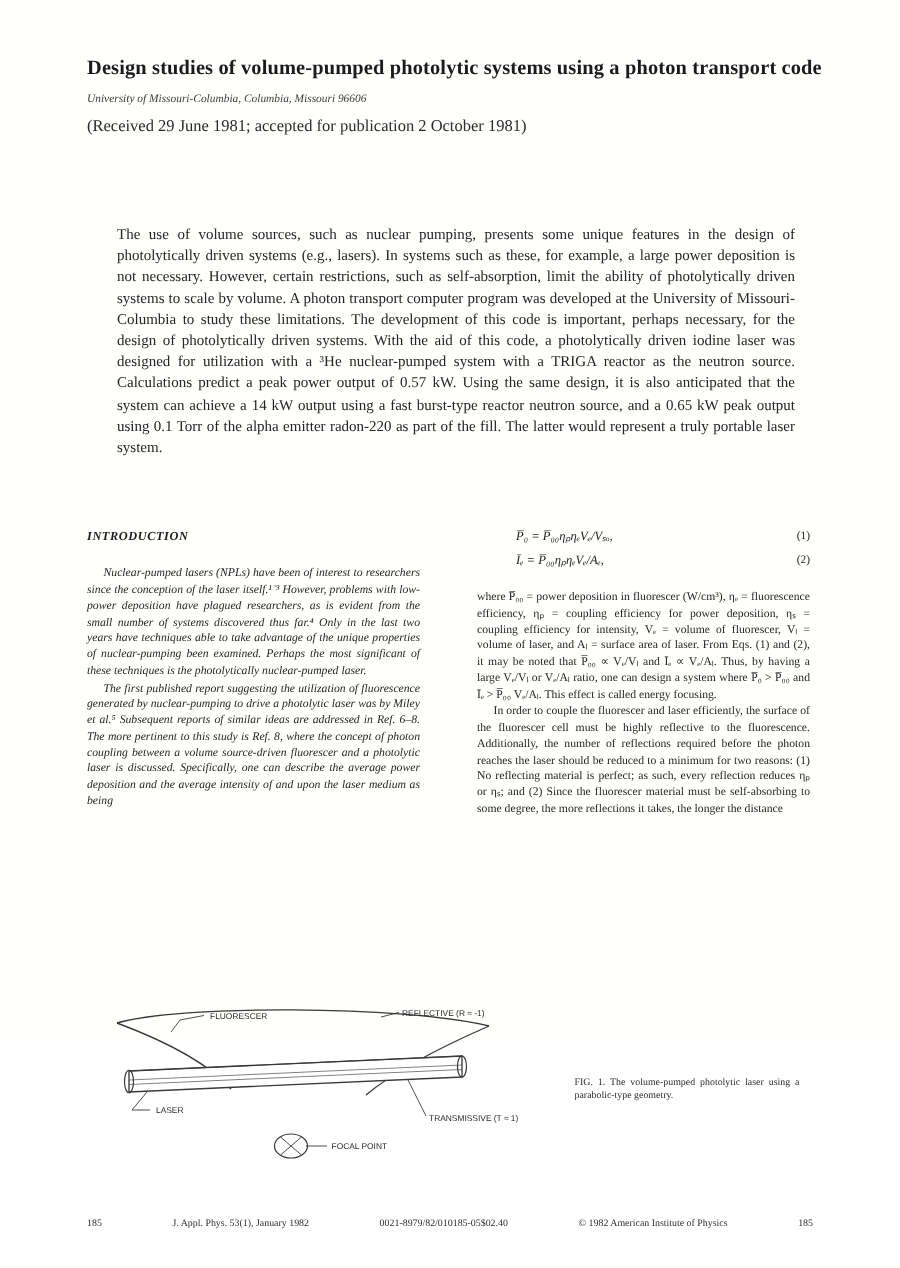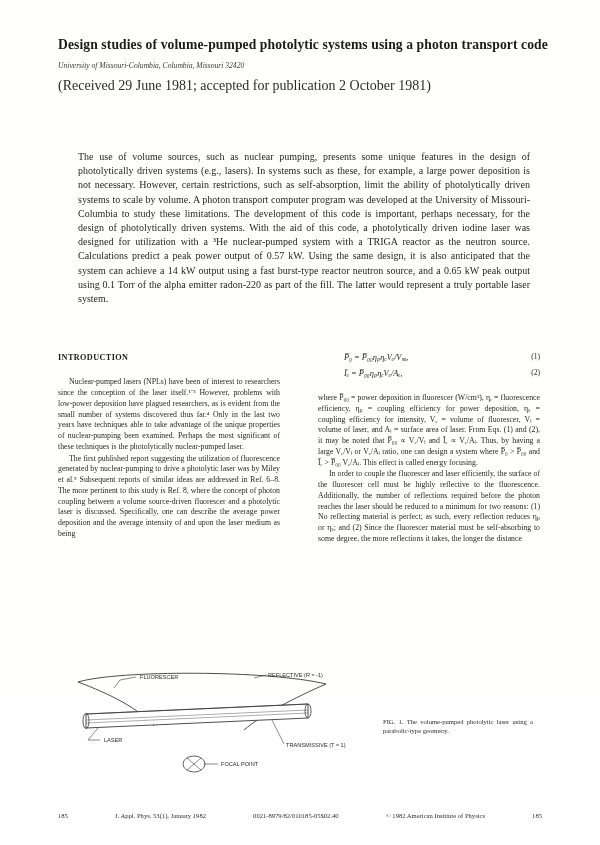--- a/index.html
+++ b/index.html
@@ -46,21 +46,21 @@
     margin: 0 0 2px 0;
     letter-spacing: 0.15px;
   }
   .affiliation {
     font-size: 7.6px;
     font-style: italic;
     color: #3a3a3a;
     margin: 0 0 8px 0;
   }
   .received {
-    font-size: 14px;
+    font-size: 11px;
     color: #2c2c2c;
     margin: 0 0 9px 0;
   }
 
   
   .abstract {
     position: absolute;
     left: 78px;
     top: 150px;
     width: 452px;
@@ -81,21 +81,21 @@
   
   .col {
     position: absolute;
     top: 352px;
     width: 222px;
     font-size: 7.8px;
     line-height: 1.38;
     text-align: justify;
     color: #262626;
   }
-  .col-left { left: 58px; }
+  .col-left { left: 58px; font-style: italic; }
   .col-right { left: 318px; }
 
   .section-head {
     font-size: 8.2px;
     font-weight: bold;
     letter-spacing: 0.4px;
     margin: 0 0 7px 0;
     color: #1c1c1c;
   }
   .para {
@@ -162,21 +162,21 @@
     border-top: 0px solid transparent;
   }
 </style>
 </head>
 <body>
 
 <div class="page">
 
   <div class="title-block">
     <h1 class="paper-title">Design studies of volume-pumped photolytic systems using a photon transport code</h1>
-    <div class="affiliation">University of Missouri-Columbia, Columbia, Missouri 32420</div>
+    <div class="affiliation">University of Missouri-Columbia, Columbia, Missouri 96606</div>
     <div class="received">(Received 29 June 1981; accepted for publication 2 October 1981)</div>
   </div>
 
   <div class="abstract">The use of volume sources, such as nuclear pumping, presents some unique features in the design of photolytically driven systems (e.g., lasers). In systems such as these, for example, a large power deposition is not necessary. However, certain restrictions, such as self-absorption, limit the ability of photolytically driven systems to scale by volume. A photon transport computer program was developed at the University of Missouri-Columbia to study these limitations. The development of this code is important, perhaps necessary, for the design of photolytically driven systems. With the aid of this code, a photolytically driven iodine laser was designed for utilization with a ³He nuclear-pumped system with a TRIGA reactor as the neutron source. Calculations predict a peak power output of 0.57 kW. Using the same design, it is also anticipated that the system can achieve a 14 kW output using a fast burst-type reactor neutron source, and a 0.65 kW peak output using 0.1 Torr of the alpha emitter radon-220 as part of the fill. The latter would represent a truly portable laser system.</div>
 
   <div class="col col-left">
     <div class="section-head">INTRODUCTION</div>
     <p class="para">Nuclear-pumped lasers (NPLs) have been of interest to researchers since the conception of the laser itself.¹⁻³ However, problems with low-power deposition have plagued researchers, as is evident from the small number of systems discovered thus far.⁴ Only in the last two years have techniques able to take advantage of the unique properties of nuclear-pumping been examined. Perhaps the most significant of these techniques is the photolytically nuclear-pumped laser.</p>
     <p class="para">The first published report suggesting the utilization of fluorescence generated by nuclear-pumping to drive a photolytic laser was by Miley et al.⁵ Subsequent reports of similar ideas are addressed in Ref. 6–8. The more pertinent to this study is Ref. 8, where the concept of photon coupling between a volume source-driven fluorescer and a photolytic laser is discussed. Specifically, one can describe the average power deposition and the average intensity of and upon the laser medium as being</p>
   </div>

